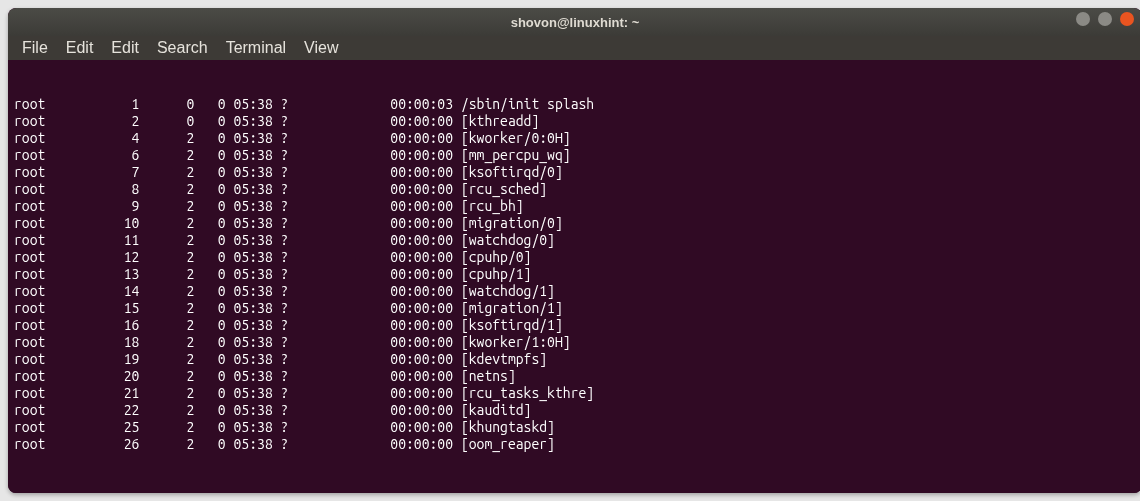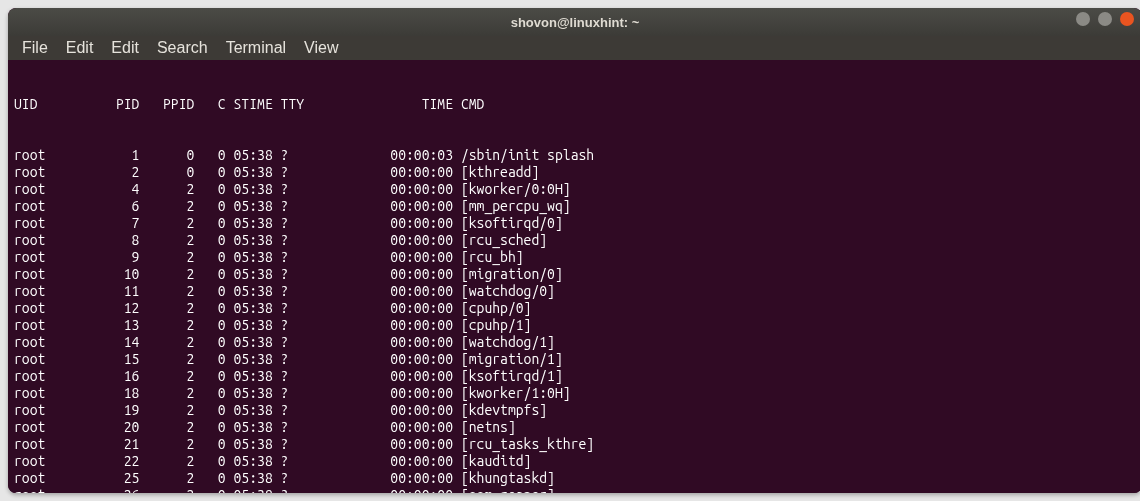--- a/index.html
+++ b/index.html
@@ -87,17 +87,16 @@
   </div>
   <div class="menubar">
     <span class="mitem">File</span>
     <span class="mitem">Edit</span>
     <span class="mitem">Edit</span>
     <span class="mitem">Search</span>
     <span class="mitem">Terminal</span>
     <span class="mitem">View</span>
   </div>
   <div class="term">
-    <div id="hdr" class="header-row">UID          PID   PPID   C STIME TTY               TIME CMD</div>
     <div id="rows" class="process-list"><div class="process-row">root           1      0   0 05:38 ?             00:00:03 /sbin/init splash</div><div class="process-row">root           2      0   0 05:38 ?             00:00:00 [kthreadd]</div><div class="process-row">root           4      2   0 05:38 ?             00:00:00 [kworker/0:0H]</div><div class="process-row">root           6      2   0 05:38 ?             00:00:00 [mm_percpu_wq]</div><div class="process-row">root           7      2   0 05:38 ?             00:00:00 [ksoftirqd/0]</div><div class="process-row">root           8      2   0 05:38 ?             00:00:00 [rcu_sched]</div><div class="process-row">root           9      2   0 05:38 ?             00:00:00 [rcu_bh]</div><div class="process-row">root          10      2   0 05:38 ?             00:00:00 [migration/0]</div><div class="process-row">root          11      2   0 05:38 ?             00:00:00 [watchdog/0]</div><div class="process-row">root          12      2   0 05:38 ?             00:00:00 [cpuhp/0]</div><div class="process-row">root          13      2   0 05:38 ?             00:00:00 [cpuhp/1]</div><div class="process-row">root          14      2   0 05:38 ?             00:00:00 [watchdog/1]</div><div class="process-row">root          15      2   0 05:38 ?             00:00:00 [migration/1]</div><div class="process-row">root          16      2   0 05:38 ?             00:00:00 [ksoftirqd/1]</div><div class="process-row">root          18      2   0 05:38 ?             00:00:00 [kworker/1:0H]</div><div class="process-row">root          19      2   0 05:38 ?             00:00:00 [kdevtmpfs]</div><div class="process-row">root          20      2   0 05:38 ?             00:00:00 [netns]</div><div class="process-row">root          21      2   0 05:38 ?             00:00:00 [rcu_tasks_kthre]</div><div class="process-row">root          22      2   0 05:38 ?             00:00:00 [kauditd]</div><div class="process-row">root          25      2   0 05:38 ?             00:00:00 [khungtaskd]</div><div class="process-row">root          26      2   0 05:38 ?             00:00:00 [oom_reaper]</div></div>
     
   </div>
 </div>
 
 </body></html>

